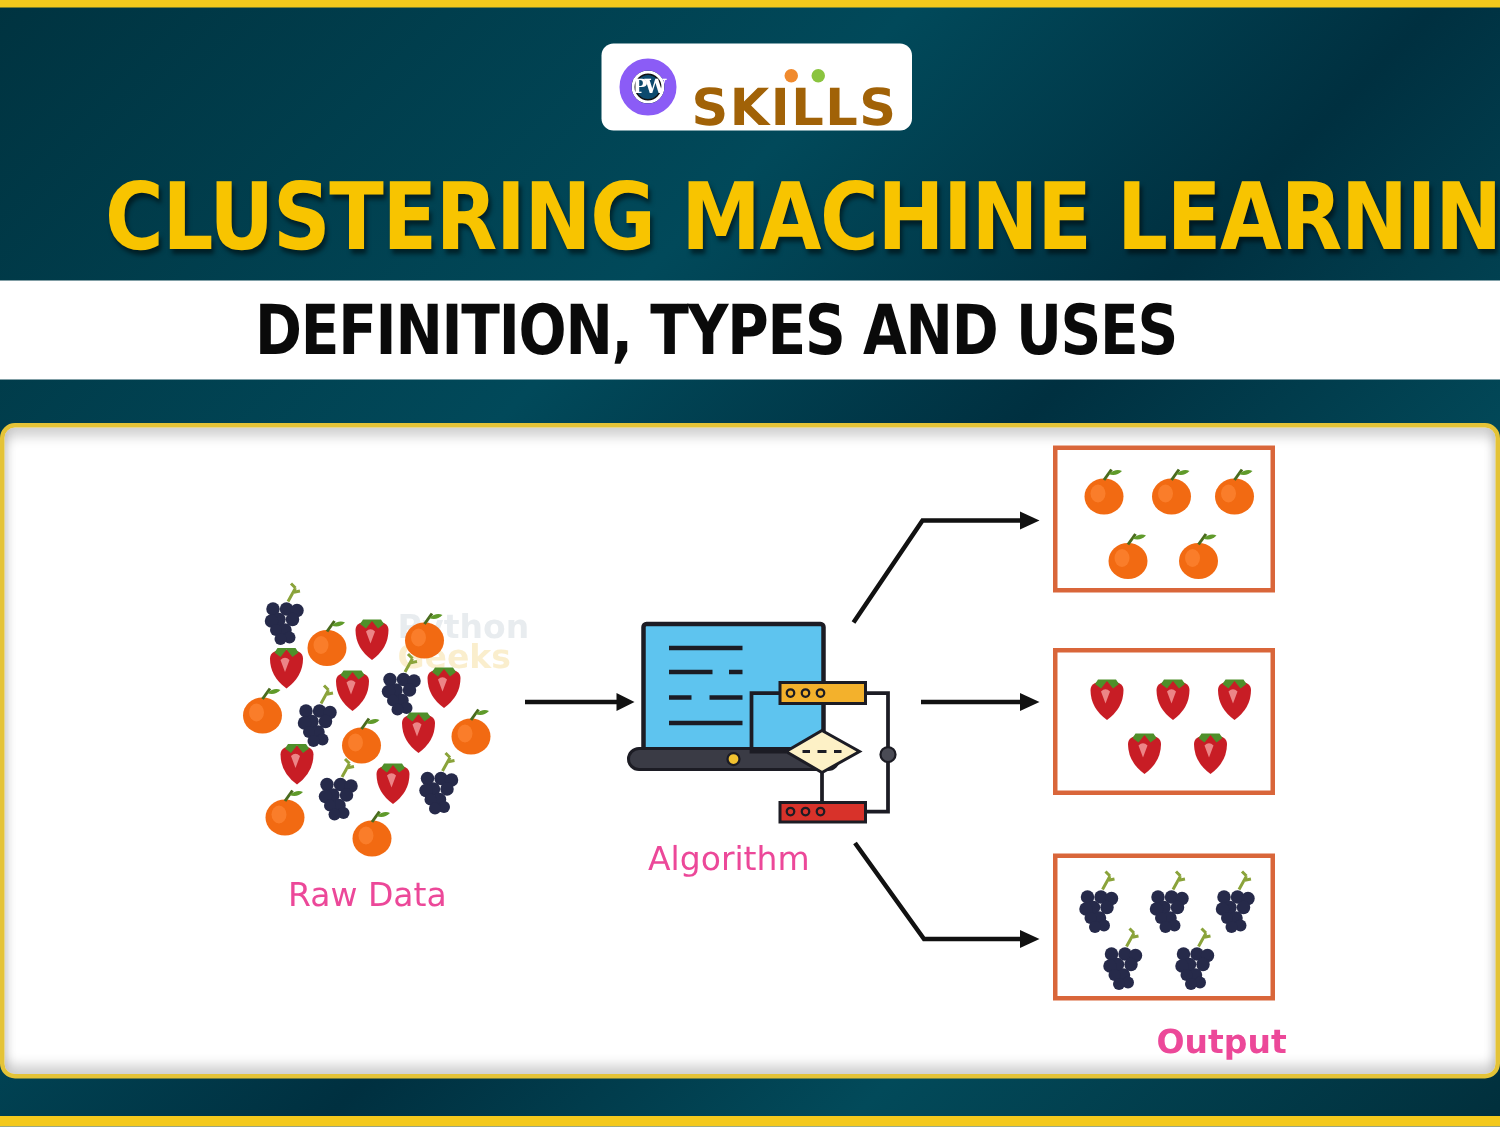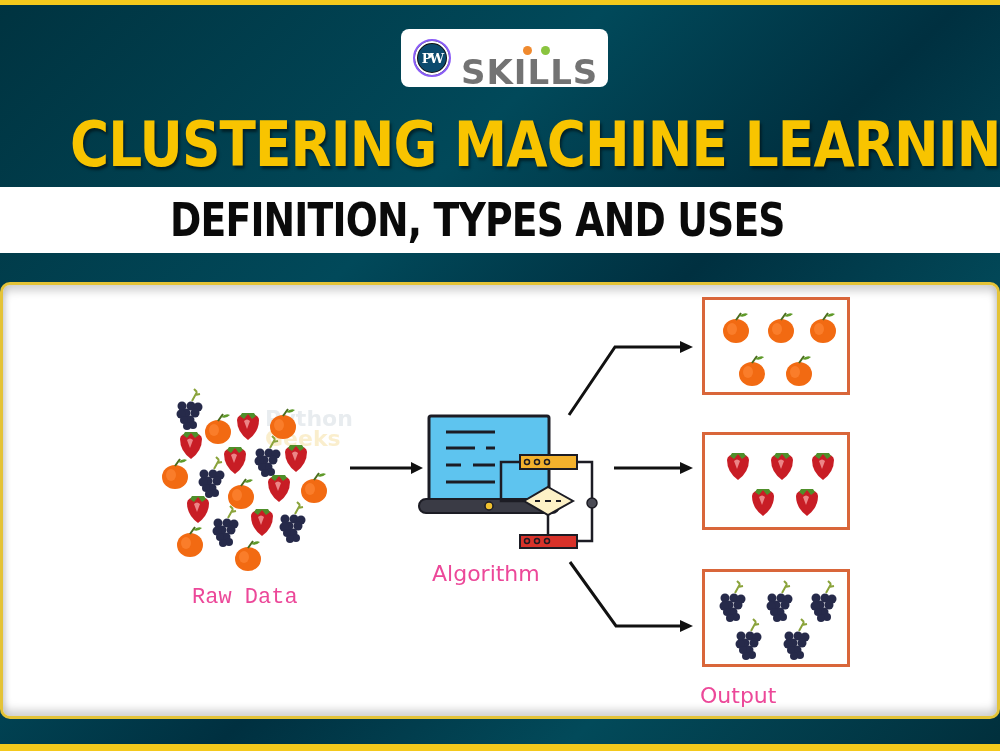--- a/index.html
+++ b/index.html
@@ -12,27 +12,27 @@
   .top-strip { position: absolute; left: 0; top: 0; width: 1000px; height: 5px; background: #f4c91c; }
   .bottom-strip { position: absolute; left: 0; bottom: 0; width: 1000px; height: 7px; background: #f4c91c; }
 
   .logo-box {
     position: absolute; left: 401px; top: 29px; width: 207px; height: 58px;
     background: #fff; border-radius: 8px;
     display: flex; align-items: center; padding-left: 12px;
   }
   .pw-circle {
     width: 38px; height: 38px; border-radius: 50%; background: #0c4a6e;
-    border: 2px solid #8b5cf6; box-shadow: inset 0 0 0 2px #fff, inset 0 0 0 3px #111;
+    border: 8px solid #8b5cf6; box-shadow: inset 0 0 0 2px #fff, inset 0 0 0 3px #111;
     color: #fff; font-family: "DejaVu Serif", serif; font-size: 13px; font-weight: bold;
     display: flex; align-items: center; justify-content: center; letter-spacing: -2px;
   }
   .skills-text {
     margin-left: 10px; font-family: "DejaVu Sans", sans-serif; font-weight: bold;
-    font-size: 34px; color: #737373; letter-spacing: 1px; position: relative; margin-top: 28px;
+    font-size: 34px; color: #a16207; letter-spacing: 1px; position: relative; margin-top: 28px;
   }
   .dot { position: absolute; top: -6px; width: 9px; height: 9px; border-radius: 50%; }
   .dot.orange { left: 62px; background: #f08a2e; }
   .dot.green { left: 80px; background: #8ac43f; }
 
   .title-main {
     position: absolute; left: 0; top: 108px; width: 1000px; text-align: center;
     font-family: "DejaVu Sans", sans-serif; font-weight: bold;
     font-size: 62px; color: #f8c400; letter-spacing: -1px; white-space: nowrap;
     text-shadow: 2px 3px 3px rgba(0,0,0,0.5);
@@ -181,21 +181,21 @@
     </g>
 
     <polyline points="566,130 612,62 680,62" fill="none" stroke="#111" stroke-width="3"></polyline>
     <path d="M690 62 l-13 -6 l0 12 z" fill="#111"></path>
     <line x1="611" y1="183" x2="680" y2="183" stroke="#111" stroke-width="3"></line>
     <path d="M690 183 l-13 -6 l0 12 z" fill="#111"></path>
     <polyline points="567,277 613,341 680,341" fill="none" stroke="#111" stroke-width="3"></polyline>
     <path d="M690 341 l-13 -6 l0 12 z" fill="#111"></path>
   </svg>
 
-  <div class="label" style="left:189px; top:300px;font-family:Liberation Mono, monospace;">Raw Data</div>
+  <div class="label" style="left:189px; top:300px;">Raw Data</div>
   <div class="label" style="left:429px; top:276px;">Algorithm</div>
 
   <div class="out-box" style="left:699px; top:12px;">
     <svg width="148" height="98" style="left:0;top:0;">
       <use href="#orange" x="31" y="29"></use>
         <use href="#orange" x="76" y="29"></use>
         <use href="#orange" x="118" y="29"></use>
       <use href="#orange" x="47" y="72"></use>
         <use href="#orange" x="94" y="72"></use>
     </svg>
@@ -212,16 +212,16 @@
   <div class="out-box" style="left:699px; top:284px;">
     <svg width="148" height="98" style="left:0;top:0;">
       <use href="#grape" x="26" y="30"></use>
         <use href="#grape" x="73" y="30"></use>
         <use href="#grape" x="117" y="30"></use>
       <use href="#grape" x="42" y="68"></use>
         <use href="#grape" x="90" y="68"></use>
     </svg>
   </div>
 
-  <div class="label" style="left:697px; top:398px;">Output</div>
+  <div class="label" style="left:768px; top:398px;font-weight:bold;">Output</div>
 </div>
 
 <div class="bottom-strip"></div>
 
 </body></html>

